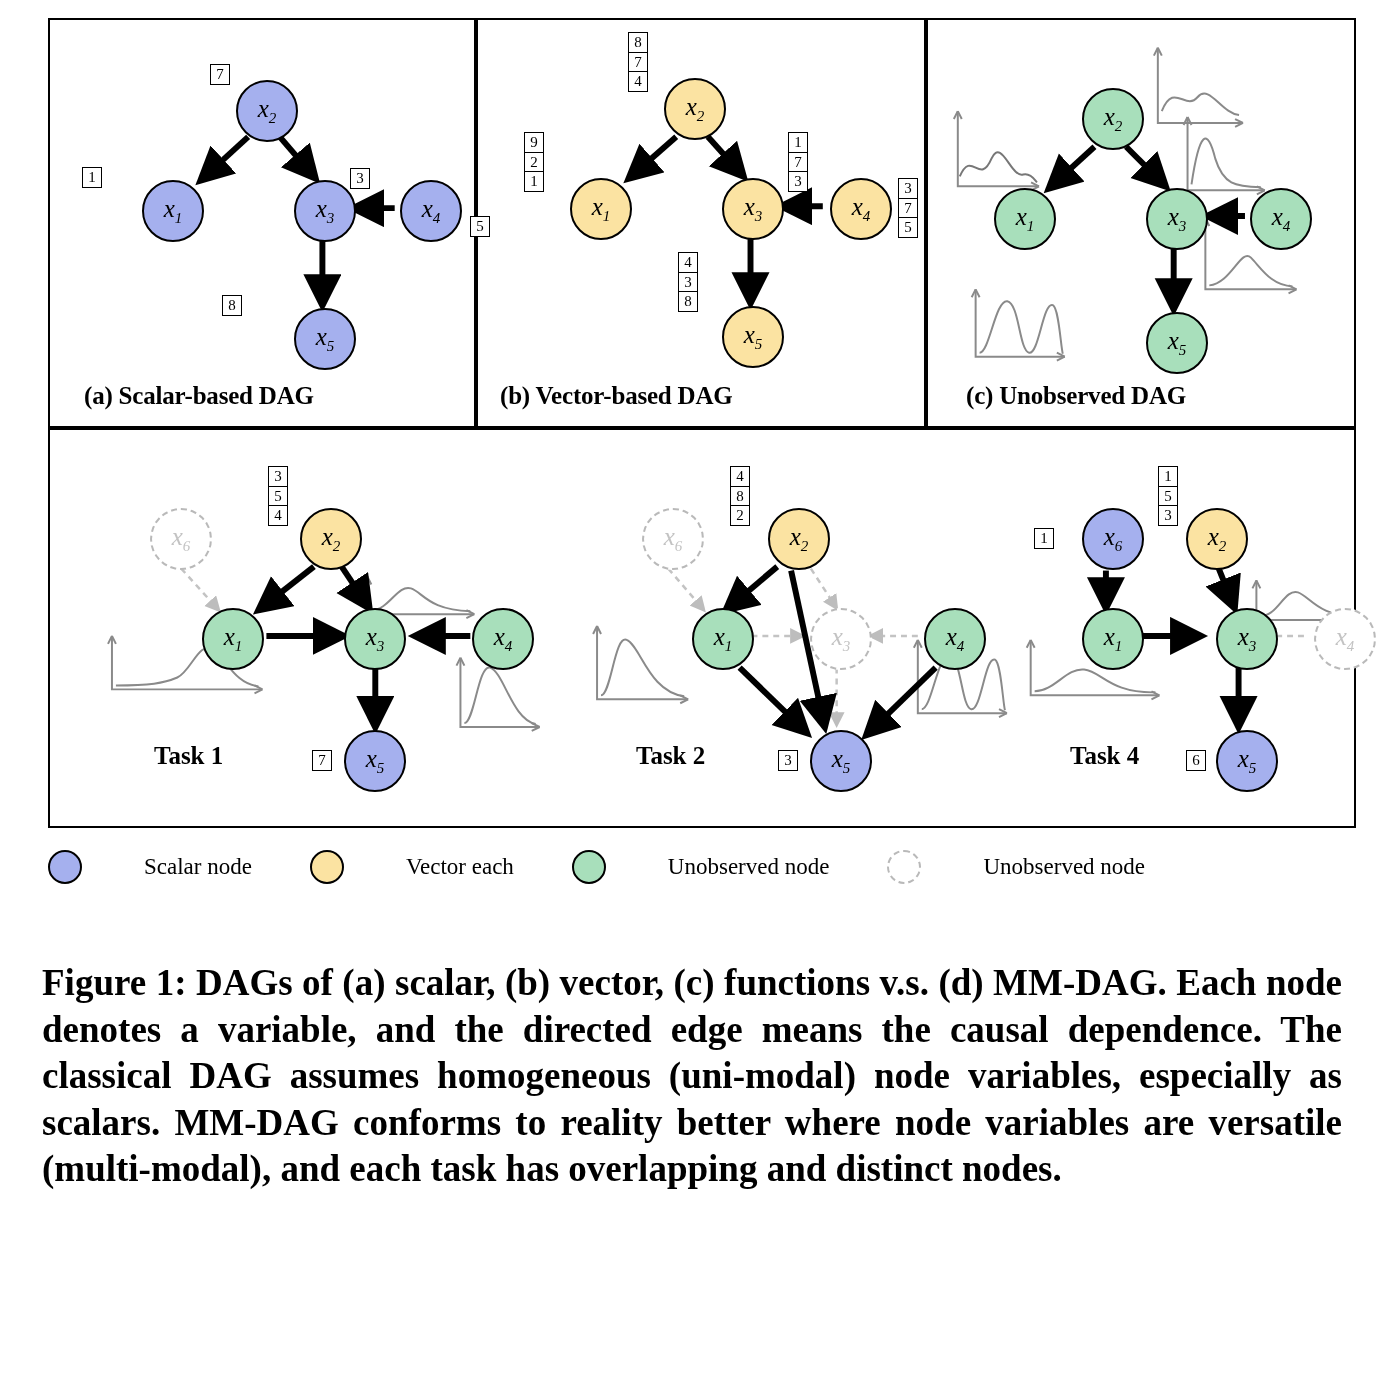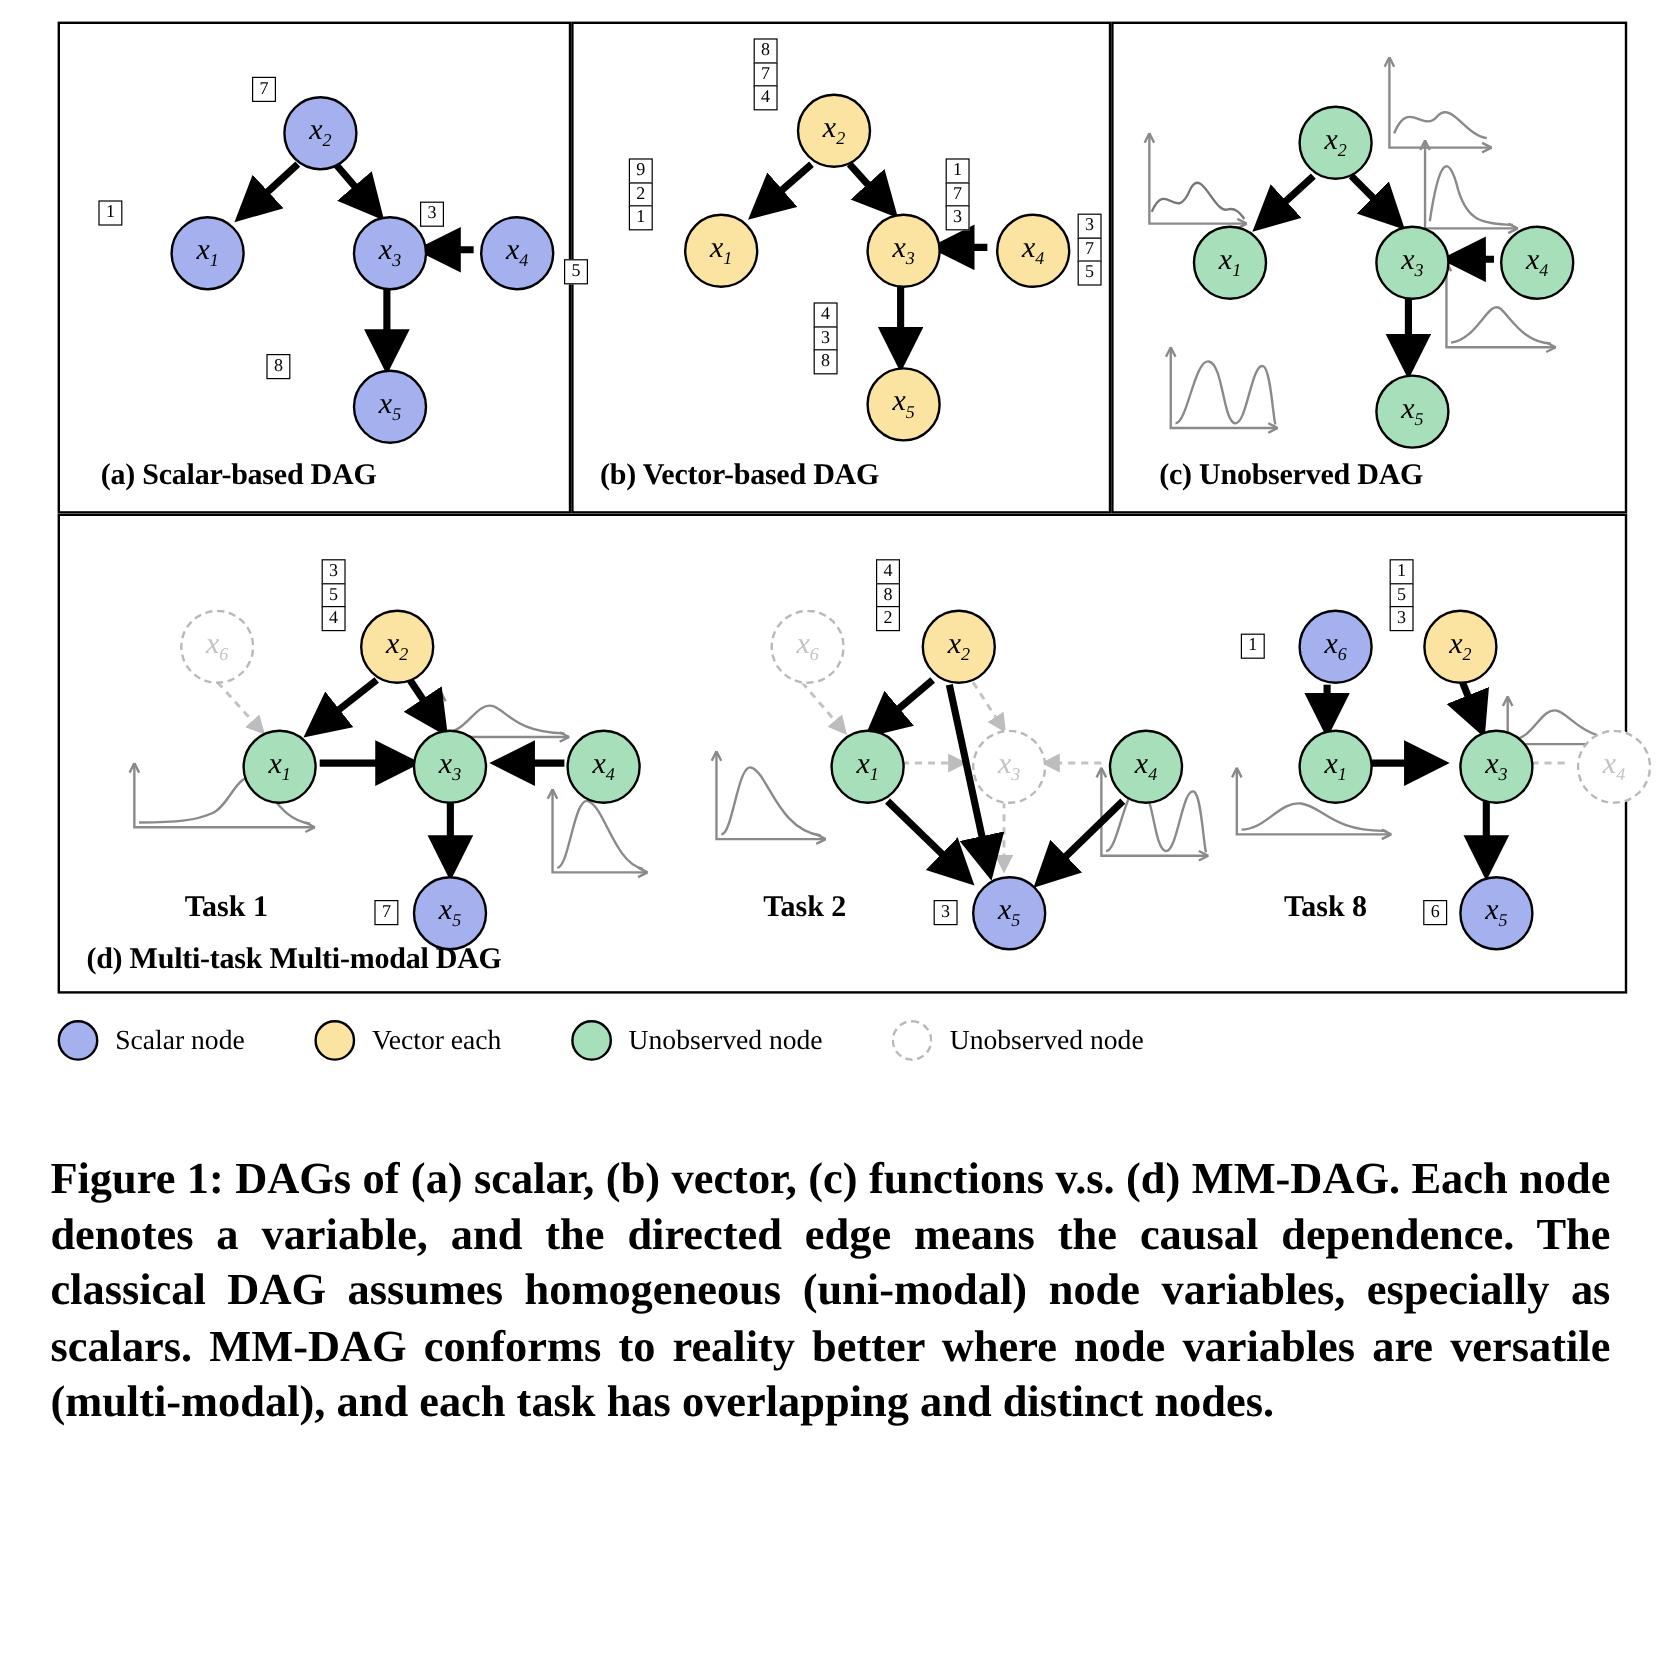--- a/index.html
+++ b/index.html
@@ -88,21 +88,21 @@
   svg.edges{position:absolute;left:0;top:0;width:100%;height:100%;overflow:visible;z-index:2;}
   svg.plots{position:absolute;left:0;top:0;width:100%;height:100%;overflow:visible;z-index:1;}
 
   
   .legend{
     position:absolute;
     left:48px; top:838px;
     width:1308px; height:58px;
     display:flex;align-items:center;
   }
-  .legend-item{display:flex;align-items:center;margin-right:58px;}
+  .legend-item{display:flex;align-items:center;margin-right:58px;gap:48px;}
   .legend-dot{
     width:34px;height:34px;border-radius:50%;
     border:2.5px solid #000;box-sizing:border-box;margin-right:14px;
   }
   .legend-dot.unobserved{border:2px dashed #b9b9b9;background:#fff;}
   .legend-label{font-size:23px;font-family:"Liberation Serif", serif;}
 
   .caption{
     position:absolute;
     left:42px; top:960px;
@@ -482,23 +482,22 @@
       <span>1</span>
     </div>
     <div class="digits tight" style="left:1108px;top:36px;">
       <span>1</span>
         <span>5</span>
         <span>3</span>
     </div>
     <div class="digits" style="left:1136px;top:320px;">
       <span>6</span>
     </div>
-    <div class="task-label" style="left:1020px;top:312px;">Task 8</div>
-
-    <div class="panel-caption" style="left:22px;top:356px;">(d) Multi-task Multi-modal DAG</div>
+    <div class="task-label" style="left:1020px;top:312px;">Task 4</div>
+
   </div>
 </div>
 
 <div class="legend">
   <div class="legend-item">
     <div class="legend-dot scalar" style="background:#a5b0ee;"></div>
     <div class="legend-label">Scalar node</div>
   </div>
   <div class="legend-item">
     <div class="legend-dot vector" style="background:#fbe3a2;"></div>

